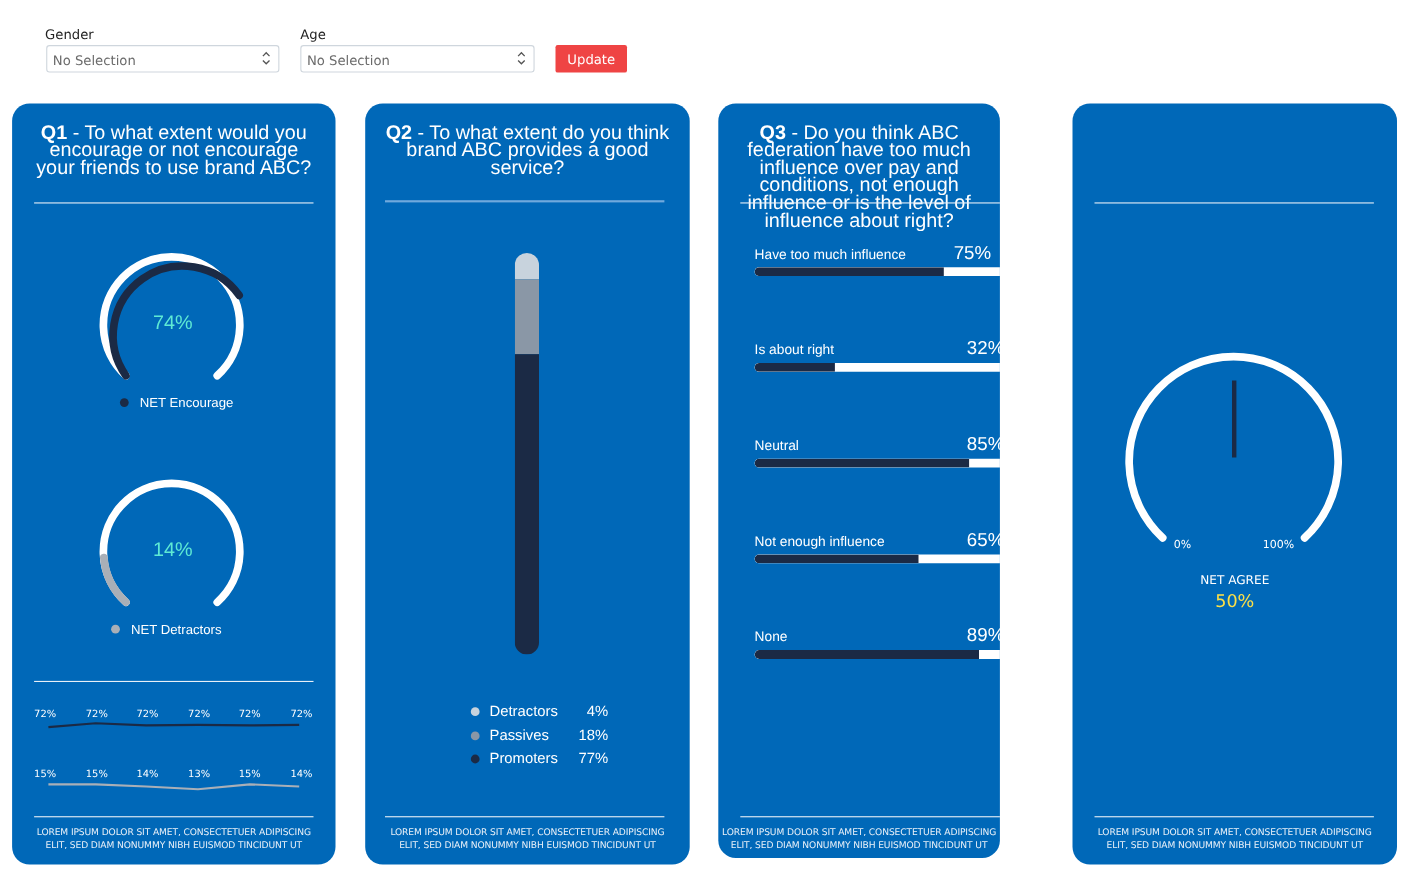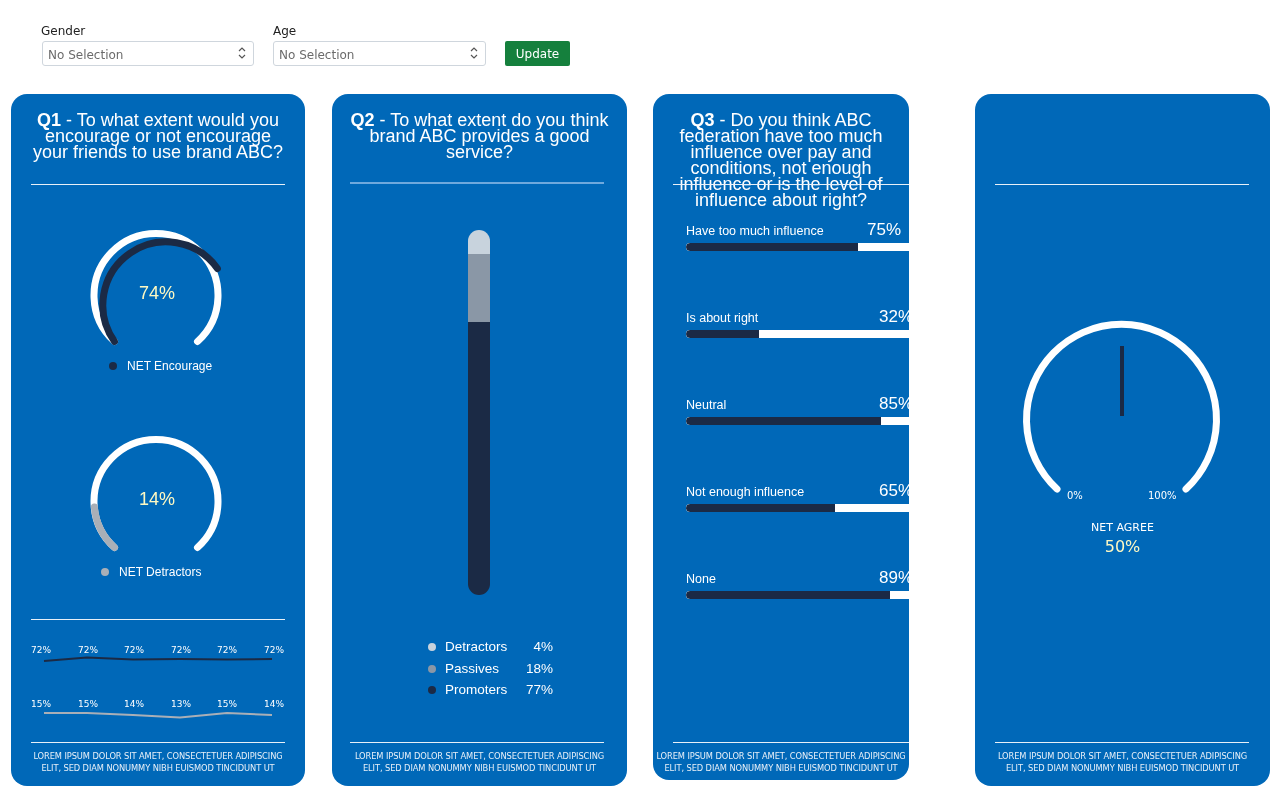--- a/index.html
+++ b/index.html
@@ -4,48 +4,48 @@
 <style>
   * { box-sizing: border-box; margin: 0; padding: 0; }
   html, body { width: 1280px; height: 800px; background: #ffffff; overflow: hidden; }
   body { position: relative; font-family: "Liberation Sans", sans-serif; color: #ffffff; }
 
   .filters { position: absolute; left: 0; top: 0; width: 1280px; height: 90px; }
   .filter-label { position: absolute; font-family: "DejaVu Sans", sans-serif; font-size: 12px; color: #222; }
   .select { position: absolute; height: 25px; border: 1px solid #cfd6dd; border-radius: 3px; background: #fff;
             font-family: "DejaVu Sans", sans-serif; font-size: 12px; color: #6b6b6b; padding: 6px 5px 0 5px; cursor: pointer; }
   .select .chev { position: absolute; right: 6px; top: 3px; width: 10px; height: 16px; }
-  .btn-update { position: absolute; left: 505px; top: 41px; width: 65px; height: 25px; background: #15803d; color: #fff;
+  .btn-update { position: absolute; left: 505px; top: 41px; width: 65px; height: 25px; background: #ef4444; color: #fff;
                 border: none; border-radius: 2px; font-family: "DejaVu Sans", sans-serif; font-size: 12px; cursor: pointer; }
 
   .card { position: absolute; top: 94px; background: #0068b8; border-radius: 16px; overflow: hidden; }
   .card-title { position: absolute; left: 0; right: 0; top: 18px; text-align: center; font-size: 18px; line-height: 16px; padding: 0 18px; color: #fff; }
   .card-title b { font-weight: bold; }
   .hr { position: absolute; height: 1px; background: #e8f0f8; }
   .hr.light { background: #6fa9dd; height: 2px; }
   .footer-text { position: absolute; left: 0; right: 0; text-align: center; font-family: "DejaVu Sans", sans-serif; font-size: 8.3px; line-height: 12px; color: #e8f0f8; letter-spacing: -0.1px; }
 
   .gauge-label { position: absolute; font-size: 12px; color: #fff; white-space: nowrap; }
   .dot { display: inline-block; width: 8px; height: 8px; border-radius: 50%; margin-right: 10px; vertical-align: 0px; }
-  .gauge-value { position: absolute; font-size: 18px; color: #fef9c3; text-align: center; width: 100px; }
+  .gauge-value { position: absolute; font-size: 18px; color: #5eead4; text-align: center; width: 100px; }
 
   .trend-lbl { position: absolute; font-family: "DejaVu Sans", sans-serif; font-size: 9px; color: #fff; }
 
   .legend-row { position: absolute; font-size: 13.5px; color: #fff; white-space: nowrap; }
   .legend-row .name { position: absolute; left: 17px; }
   .legend-row .val { position: absolute; text-align: right; width: 40px; }
 
   .bar-label { position: absolute; font-size: 12.5px; color: #fff; }
   .bar-val { position: absolute; font-size: 17px; color: #fff; text-align: right; width: 60px; }
   .bar-track { position: absolute; height: 8px; background: #fff; border-radius: 4px; overflow: hidden; }
   .bar-fill { height: 100%; background: #1b2a45; border-radius: 4px 0 0 4px; }
 
   .q4-lbl { position: absolute; font-family: "DejaVu Sans", sans-serif; font-size: 10px; color: #fff; }
   .net-agree { position: absolute; left: 0; right: 0; text-align: center; font-family: "DejaVu Sans", sans-serif; font-size: 11px; color: #fff; }
-  .net-agree-val { position: absolute; left: 0; right: 0; text-align: center; font-family: "DejaVu Sans", sans-serif; font-size: 16px; color: #fef9c3; }
+  .net-agree-val { position: absolute; left: 0; right: 0; text-align: center; font-family: "DejaVu Sans", sans-serif; font-size: 16px; color: #fde047; }
 </style>
 </head>
 <body>
 
 <div class="filters">
   <div class="filter-label" style="left:41px; top:24px;">Gender</div>
   <div class="select" style="left:42px; top:41px; width:212px;">
     <span>No Selection</span>
     <svg class="chev" viewBox="0 0 10 16">
         <path d="M2 6 L5 3 L8 6 M2 10 L5 13 L8 10" stroke="#555" stroke-width="1.2" fill="none"></path>

